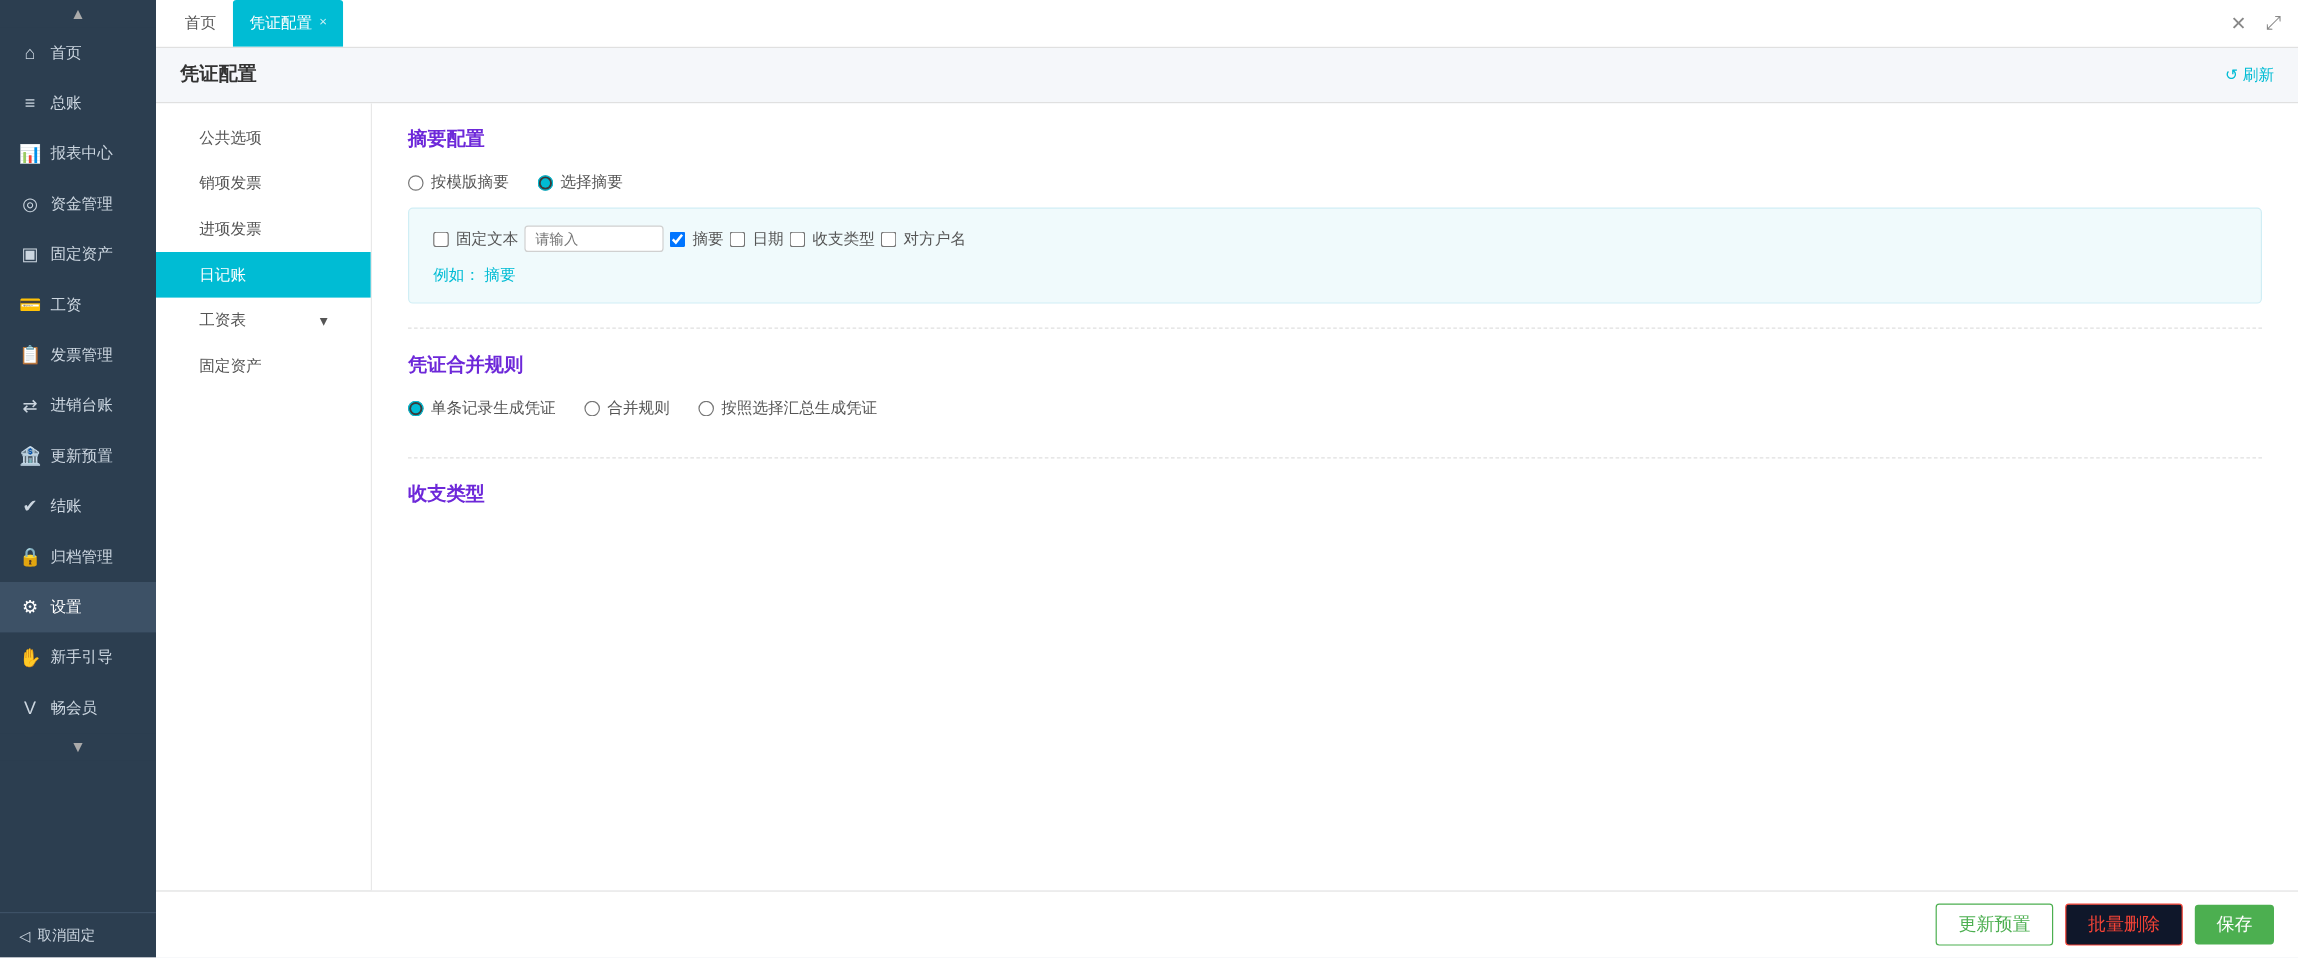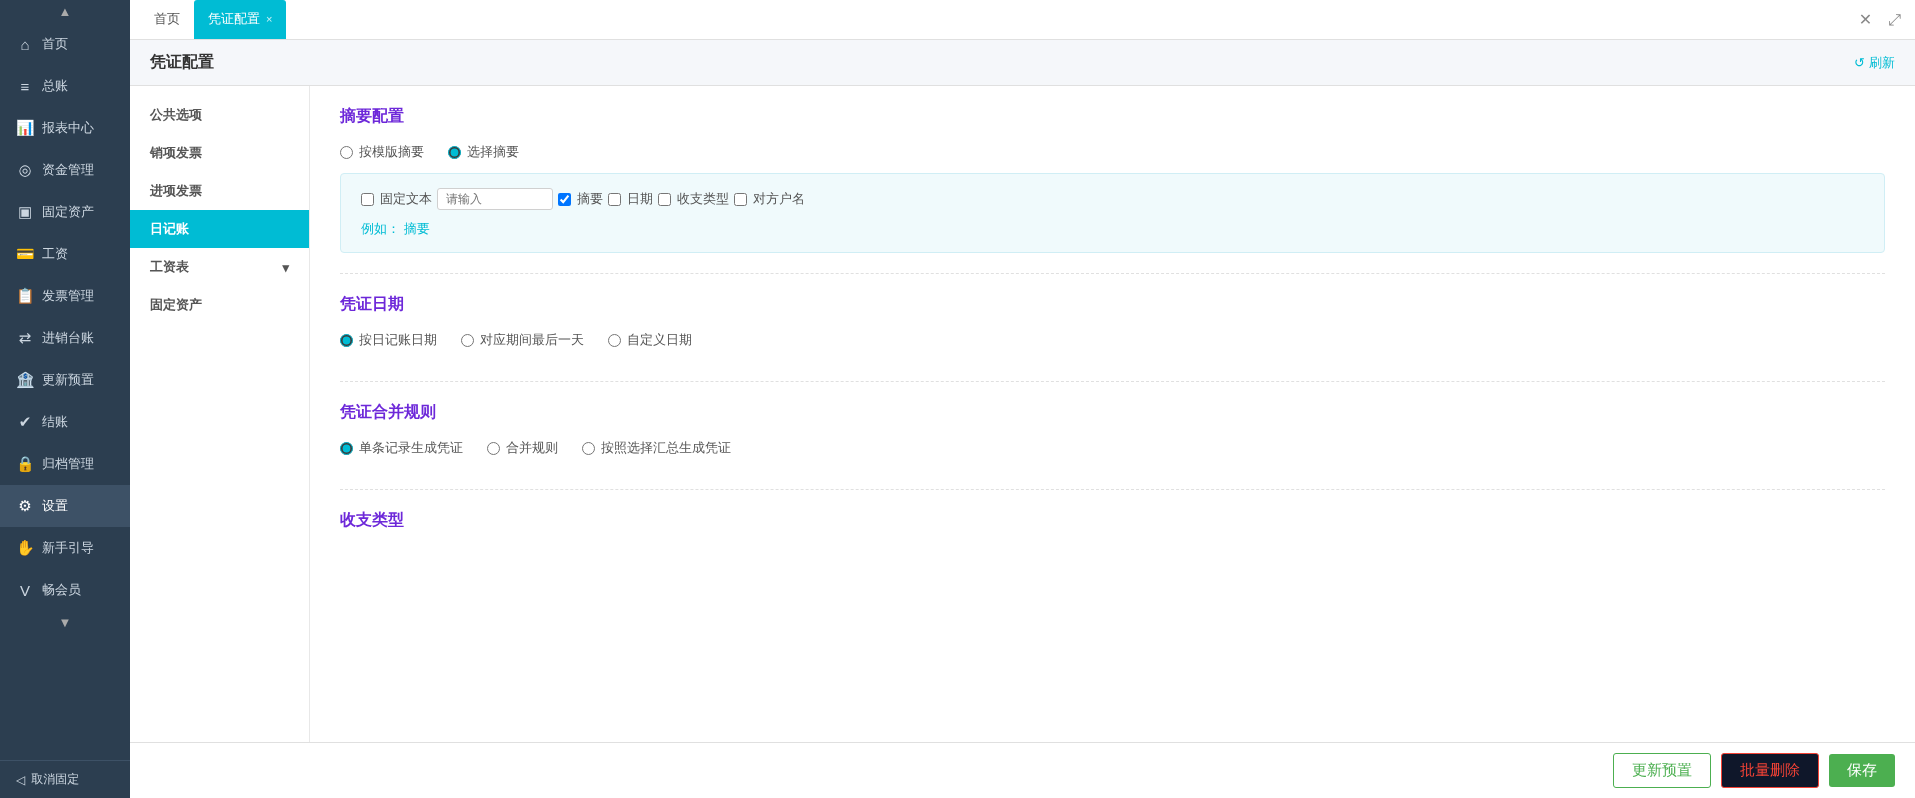--- a/index.html
+++ b/index.html
@@ -117,28 +117,27 @@
     
     .left-nav {
       width: 180px;
       background: #fff;
       border-right: 1px solid #e8e8e8;
       padding: 10px 0;
       flex-shrink: 0;
       overflow-y: auto;
     }
     .left-nav-item {
-      padding: 10px 20px;
+      padding: 10px 36px;
       cursor: pointer;
       color: #555;
       font-size: 13px;
       display: flex;
       align-items: center;
       justify-content: space-between;
-      font-weight: bold;
     }
     .left-nav-item.active { background: #00bcd4; color: #fff; }
 
     
     .right-content {
       flex: 1;
       overflow-y: auto;
       padding: 20px 30px;
       background: #fff;
       position: relative;
@@ -420,37 +419,20 @@
               <span>对方户名</span>
             </label>
           </div>
           <div>
             <span class="example-text">例如：</span>
             <span class="example-value">摘要</span>
           </div>
         </div>
       </div>
 
-      <div class="section">
-        <div class="section-title">凭证日期</div>
-        <div class="radio-group">
-          <label class="radio-label">
-            <input type="radio" name="voucher_date" checked="" style="">
-            <span>按日记账日期</span>
-          </label>
-          <label class="radio-label">
-            <input type="radio" name="voucher_date" style="">
-            <span>对应期间最后一天</span>
-          </label>
-          <label class="radio-label">
-            <input type="radio" name="voucher_date" style="">
-            <span>自定义日期</span>
-          </label>
-        </div>
-      </div>
 
       <div class="section">
         <div class="section-title">凭证合并规则</div>
         <div class="radio-group">
           <label class="radio-label">
             <input type="radio" name="merge_rule" checked="" style="">
             <span>单条记录生成凭证</span>
           </label>
           <label class="radio-label">
             <input type="radio" name="merge_rule" style="">

